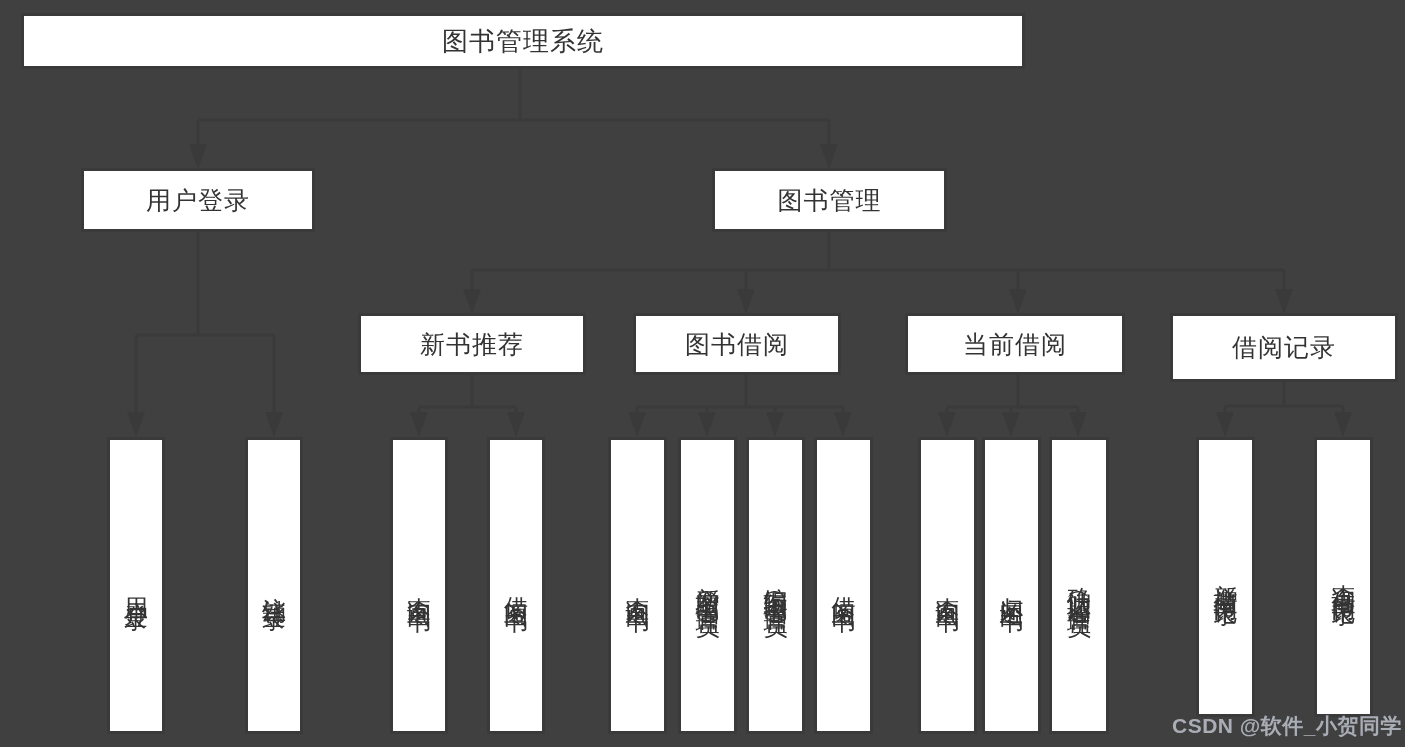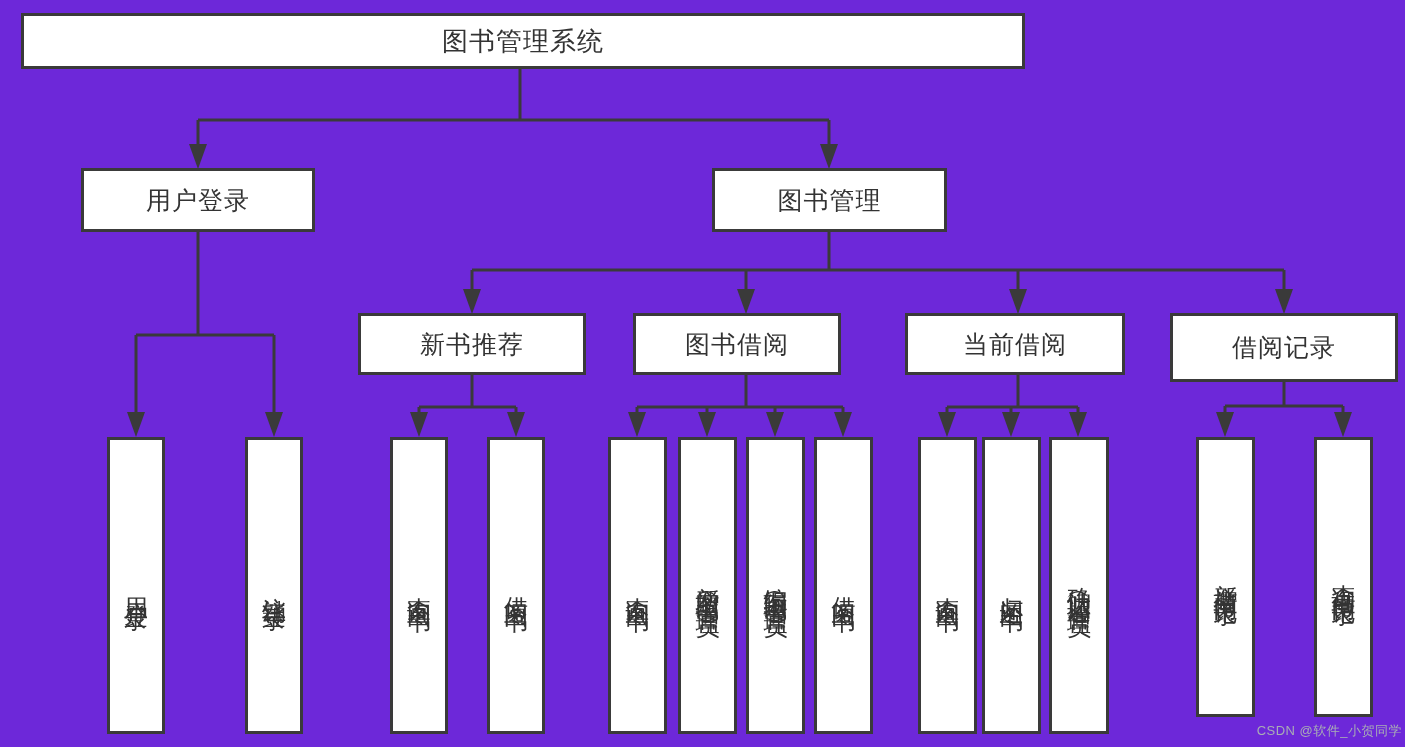--- a/index.html
+++ b/index.html
@@ -4,21 +4,21 @@
 <style>
   html, body {
     margin: 0;
     padding: 0;
     background: #ffffff;
   }
   #stage {
     position: relative;
     width: 1405px;
     height: 747px;
-    background: #6d28d9;
+    background: #404040;
     overflow: hidden;
     font-family: "Liberation Sans", "DejaVu Sans", sans-serif;
     color: #333333;
   }
   #wires {
     position: absolute;
     left: 0; top: 0;
     width: 1405px; height: 747px;
   }
   .box {
@@ -42,25 +42,26 @@
     writing-mode: vertical-rl;
     font-size: 24px;
     line-height: 1;
     letter-spacing: 4px;
     color: #333333;
   }
   #watermark {
     position: absolute;
     right: 3px;
     bottom: 7px;
-    font-size: 13px;
+    font-size: 21px;
     letter-spacing: 0.5px;
     color: #a9adb5;
     white-space: nowrap;
     z-index: 5;
+    font-weight: bold;
   }
 </style>
 </head>
 <body>
 
 <div id="stage">
 
   <svg id="wires" viewBox="0 0 1405 747" xmlns="http://www.w3.org/2000/svg">
     <g stroke="#3a3a3a" stroke-width="3" fill="none">
 

